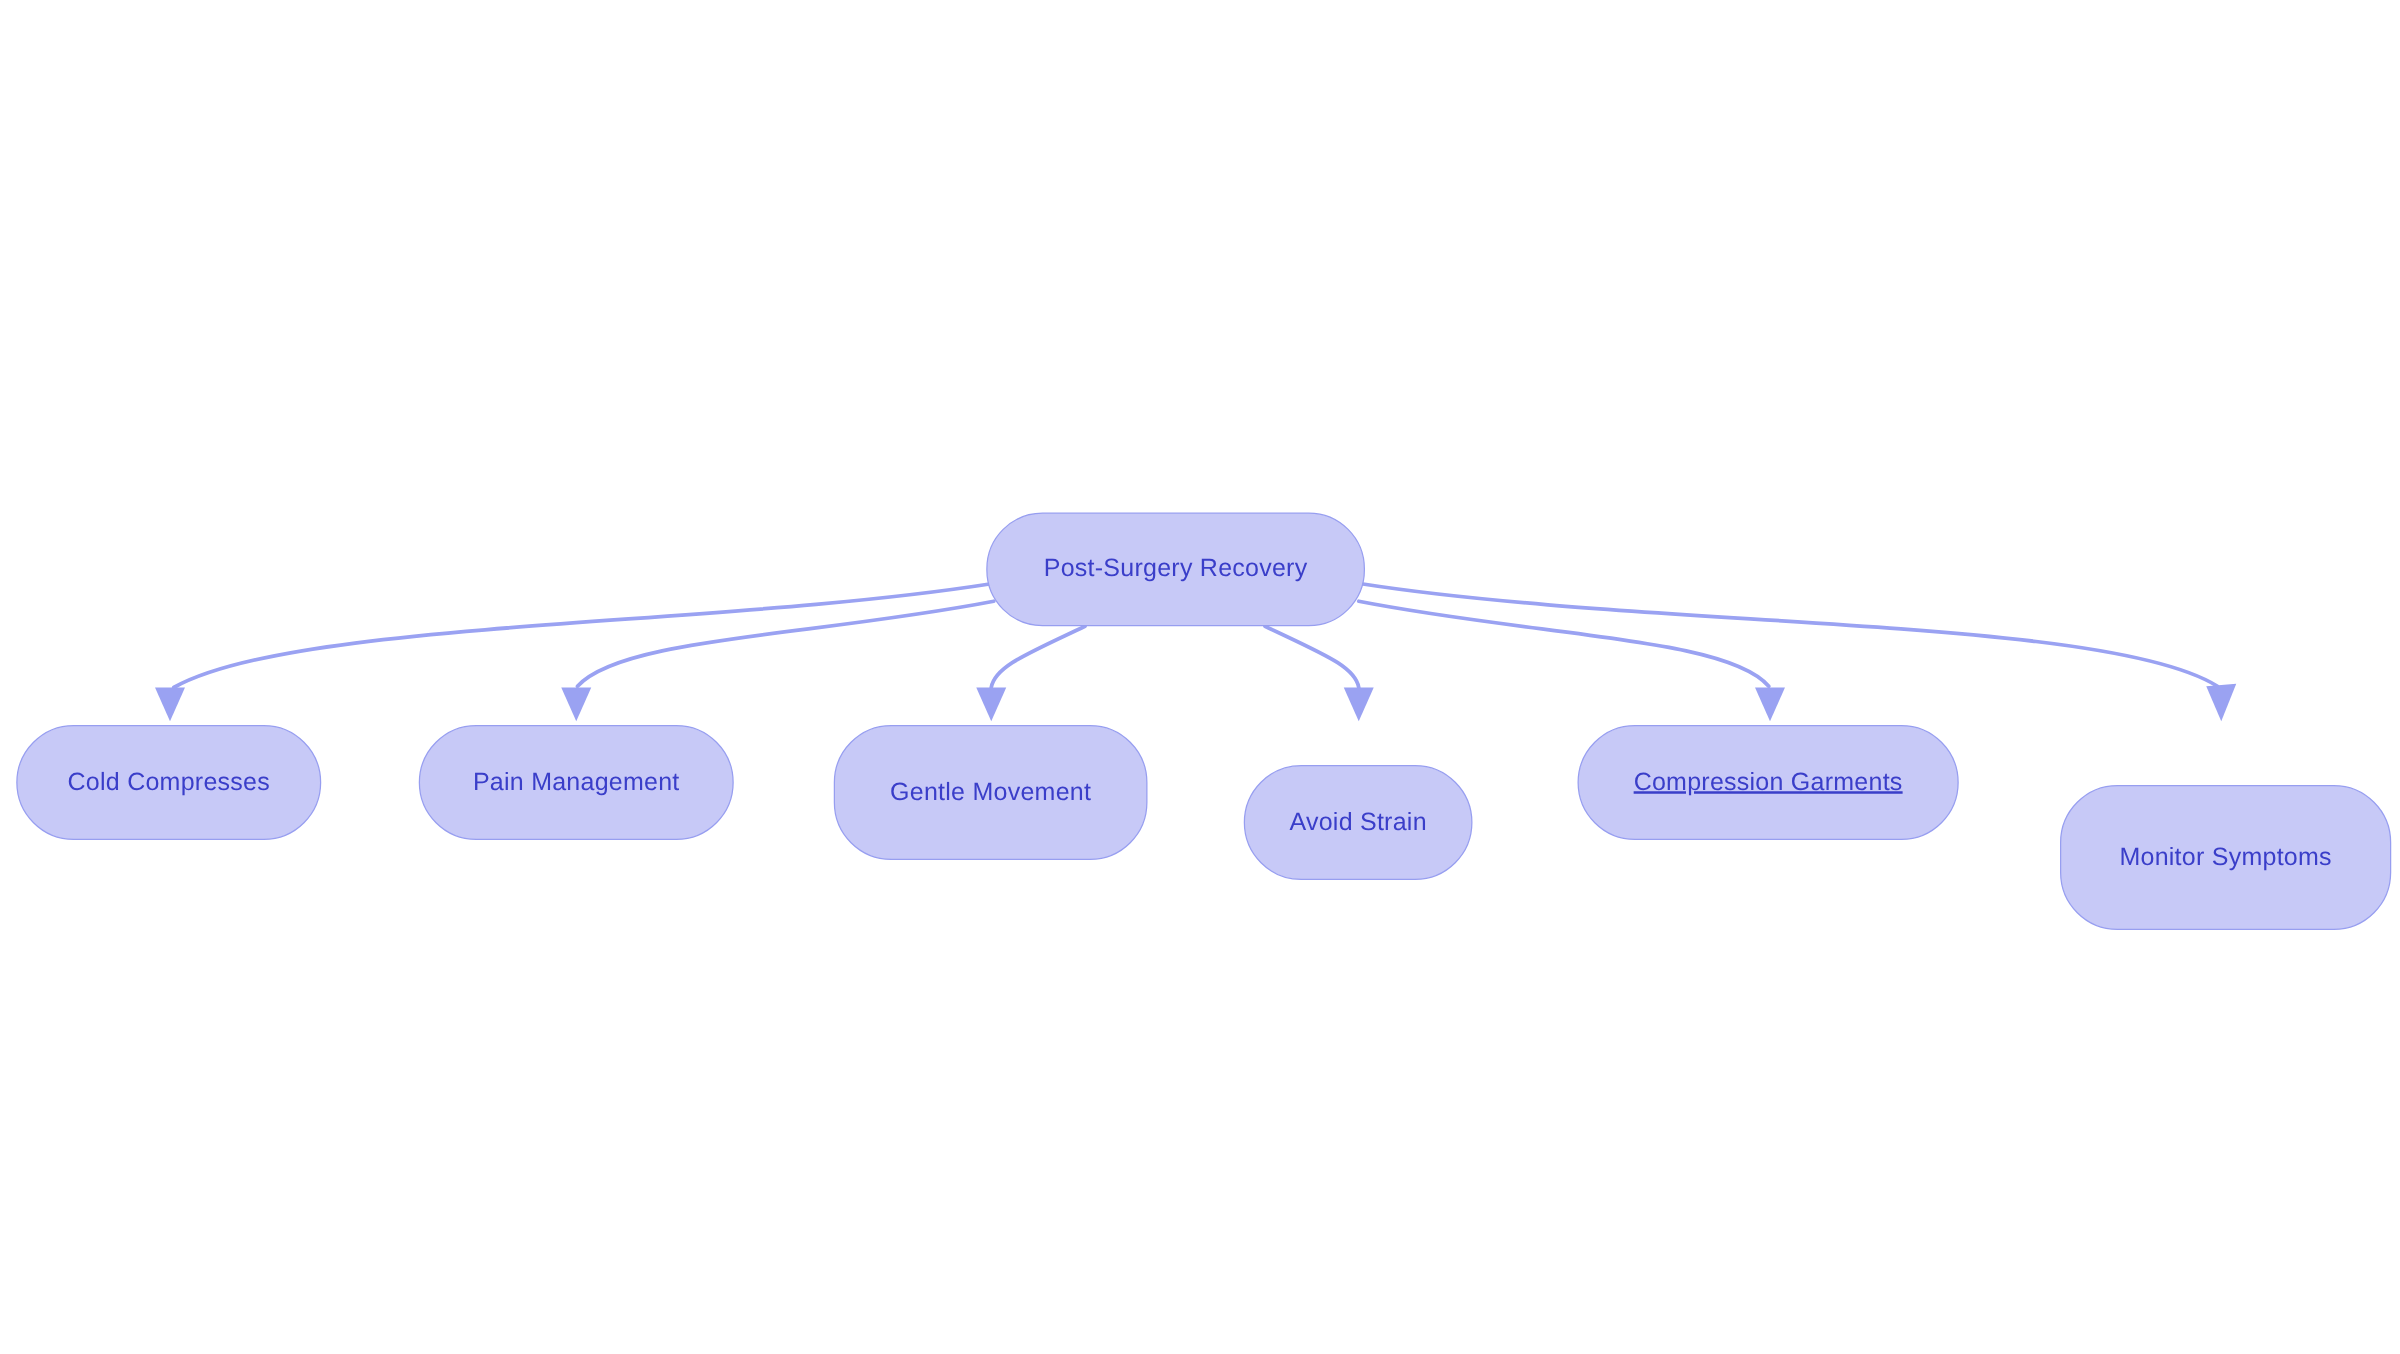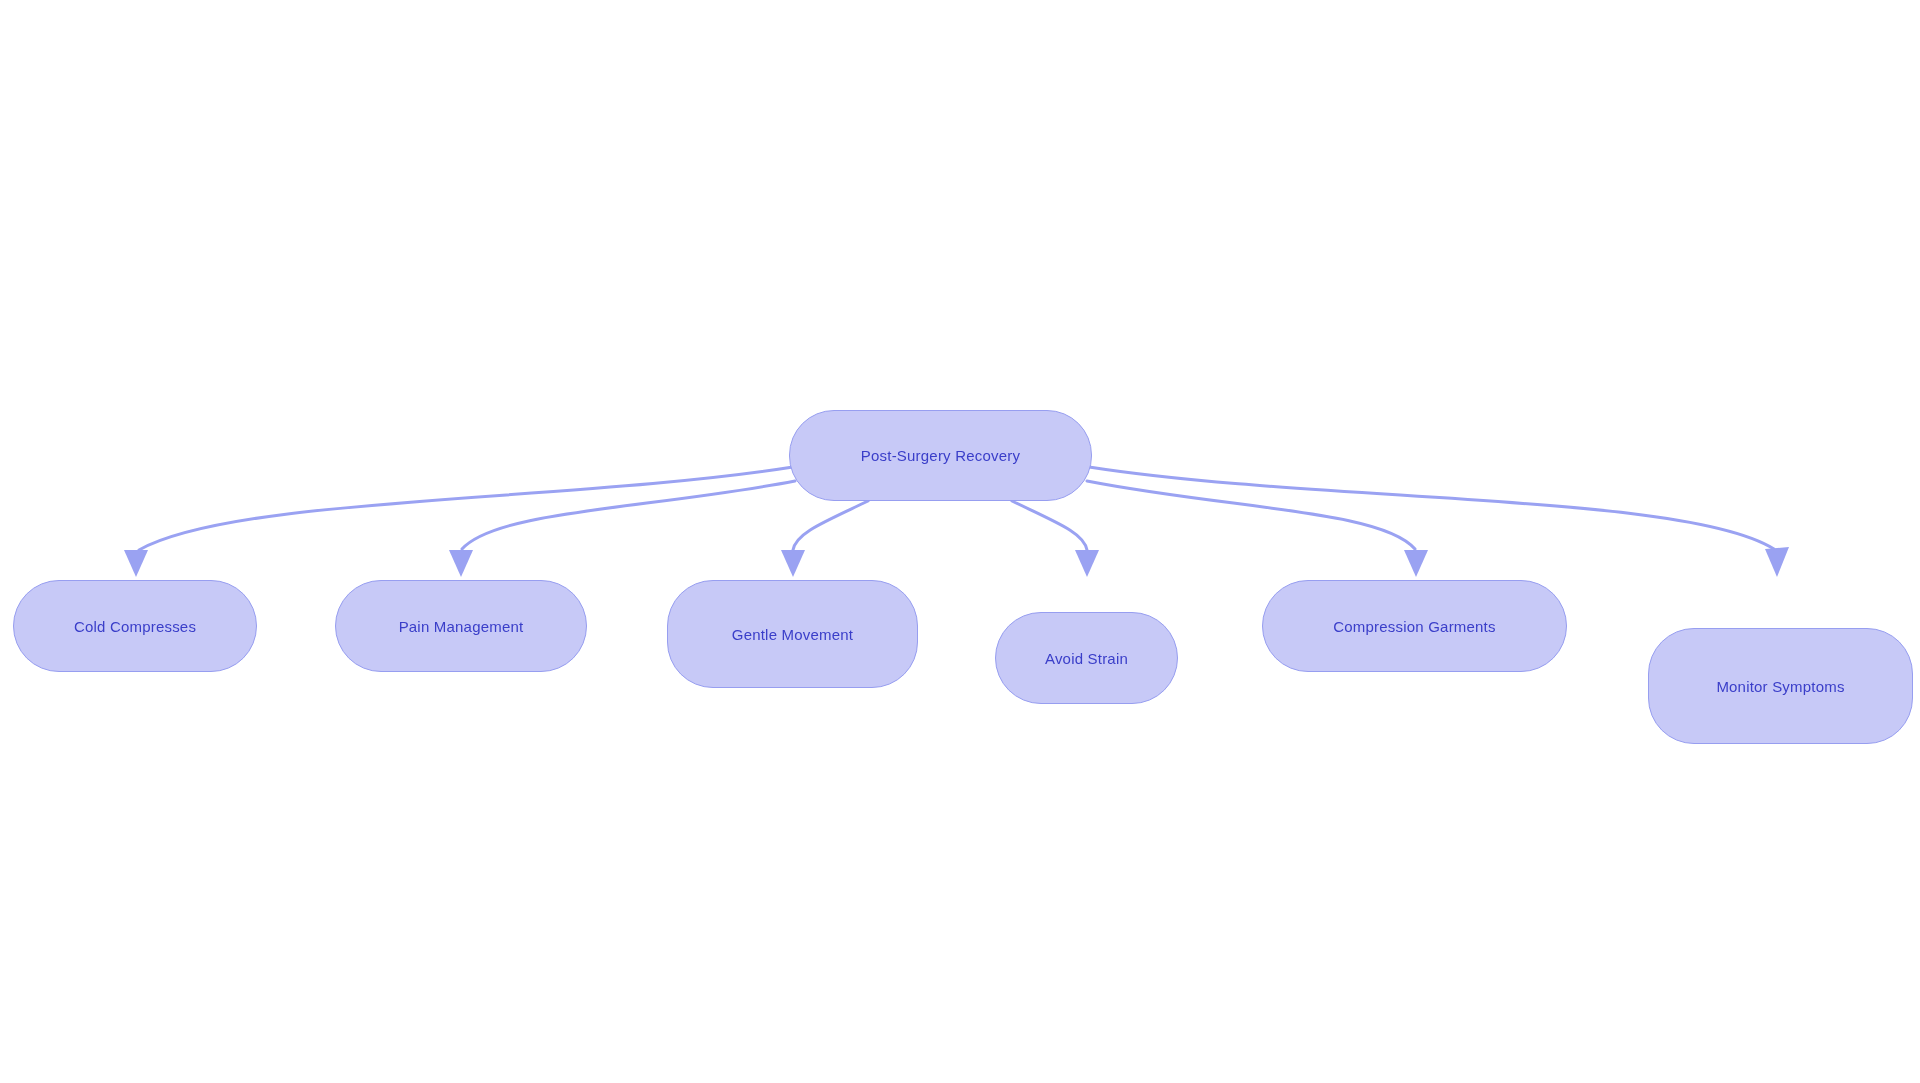--- a/index.html
+++ b/index.html
@@ -26,31 +26,31 @@
   .node {
     position: absolute;
     display: flex;
     align-items: center;
     justify-content: center;
     box-sizing: border-box;
     background: #c7c9f7;
     border: 1.5px solid #979ef0;
     border-radius: 46px;
     color: #3a3ec9;
-    font-size: 15px;
+    font-size: 20px;
     letter-spacing: 0.2px;
     white-space: nowrap;
     text-align: center;
   }
   .node-root        { left: 789px;  top: 410px; width: 303px; height: 91px; border-radius: 45px; }
   .node-child-0     { left: 13px;   top: 580px; width: 244px; height: 92px; }
   .node-child-1     { left: 335px;  top: 580px; width: 252px; height: 92px; }
   .node-child-2     { left: 667px;  top: 580px; width: 251px; height: 108px; }
   .node-child-3     { left: 995px;  top: 580px; width: 183px; height: 92px; margin-top: 32px; }
-  .node-child-4     { left: 1262px; top: 580px; width: 305px; height: 92px; }
+  .node-child-4     { left: 1262px; top: 580px; width: 305px; height: 92px; text-decoration: underline; }
   .node-child-5     { left: 1648px; top: 580px; width: 265px; height: 116px; margin-top: 48px; }
   .edge {
     fill: none;
     stroke: #9aa2f2;
     stroke-width: 3;
     stroke-linecap: round;
   }
   .arrowhead {
     fill: #9aa2f2;
     stroke: none;

